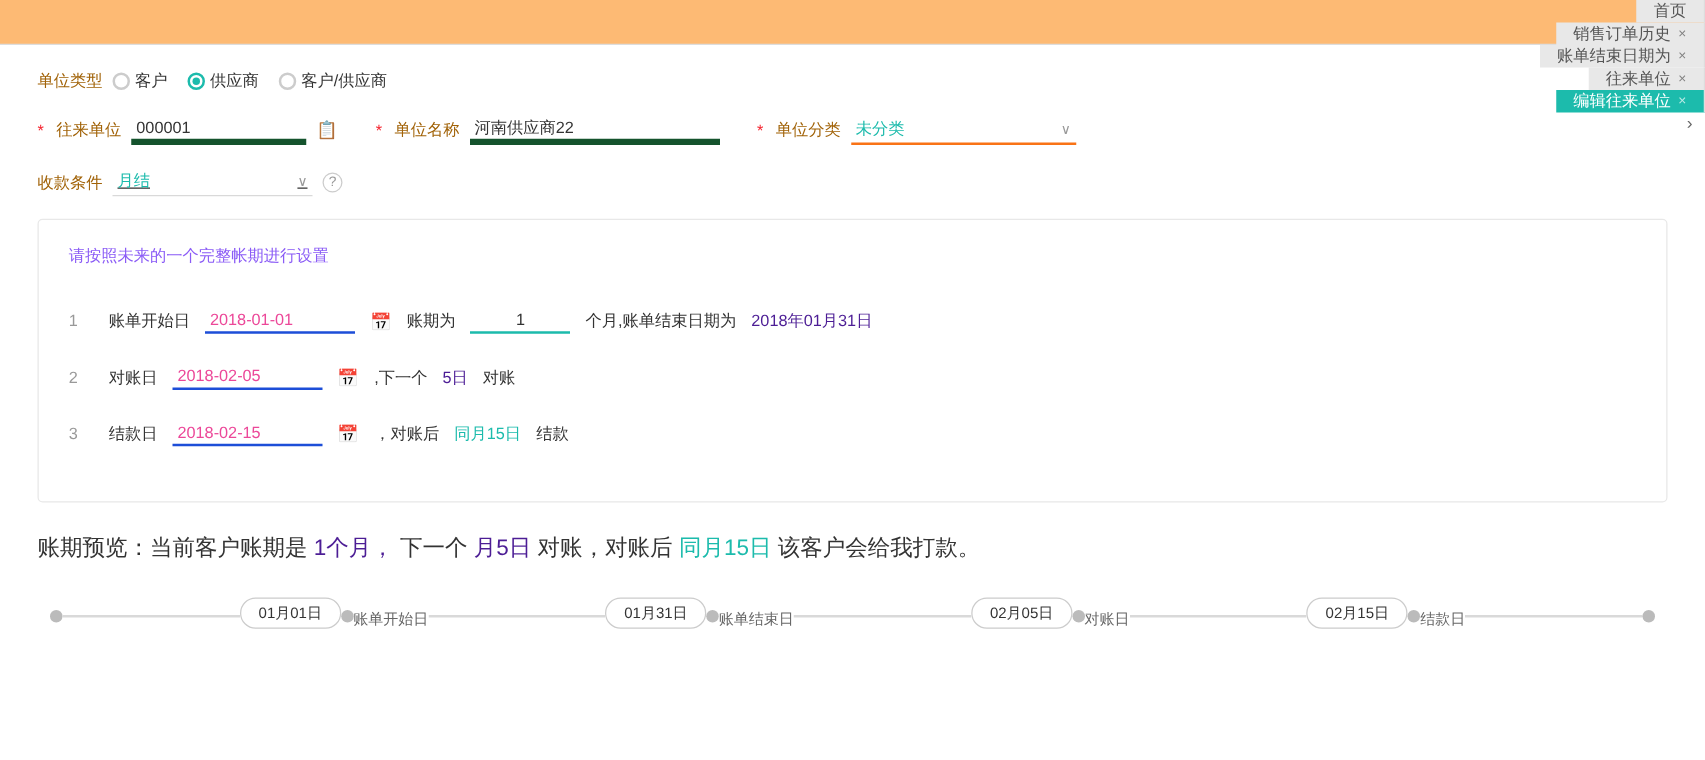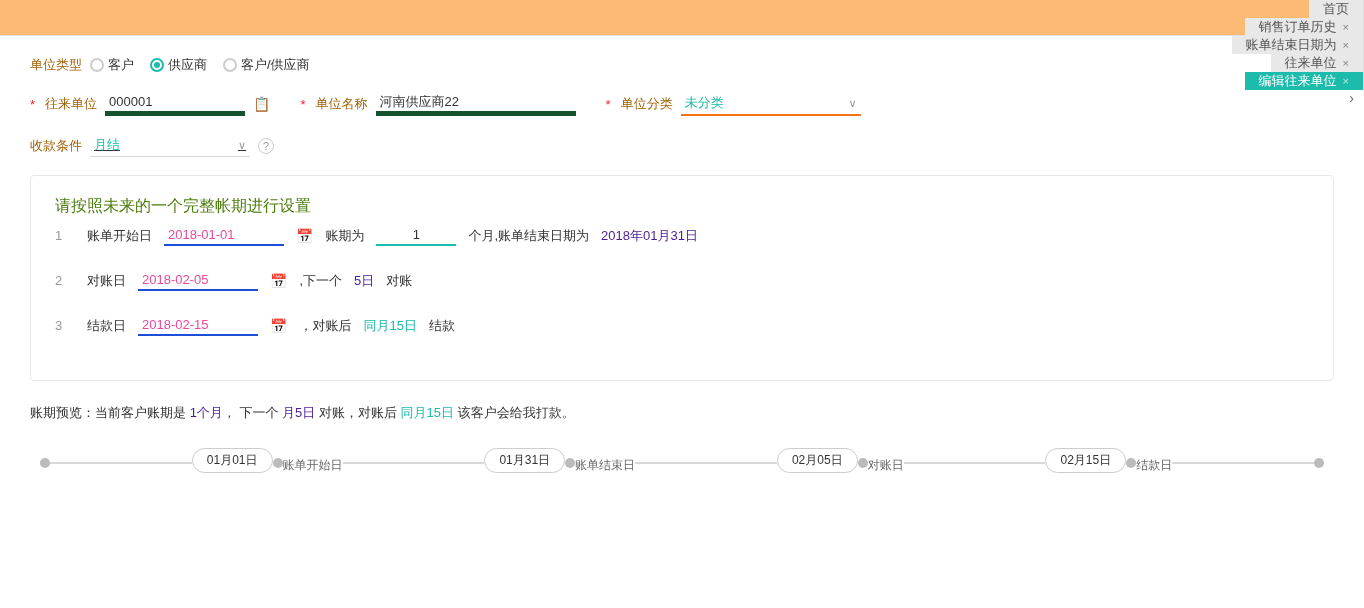--- a/index.html
+++ b/index.html
@@ -175,23 +175,23 @@
     }
 
     
     .period-box {
       border: 1px solid #e8e8e8;
       border-radius: 4px;
       padding: 20px 24px;
       margin-bottom: 20px;
     }
     .period-title {
-      font-size: 16px;
-      color: #4d7c0f;
-      margin-bottom: 8px;
+      font-size: 13px;
+      color: #8b5cf6;
+      margin-bottom: 32px;
     }
     .period-row {
       display: flex;
       align-items: center;
       gap: 12px;
       margin-bottom: 24px;
       padding-bottom: 0;
     }
     .period-num {
       width: 20px;
@@ -222,21 +222,21 @@
       color: #333;
       background: transparent;
       width: 80px;
       text-align: center;
     }
     .highlight-orange { color: #4c1d95; }
     .highlight-teal { color: #1cbbac; }
 
     
     .preview-text {
-      font-size: 13px;
+      font-size: 18px;
       color: #333;
       margin-bottom: 24px;
       line-height: 1.8;
     }
     .tl-line-seg {
       flex: 1;
       height: 2px;
       background: #d9d9d9;
     }
     .tl-dot {

